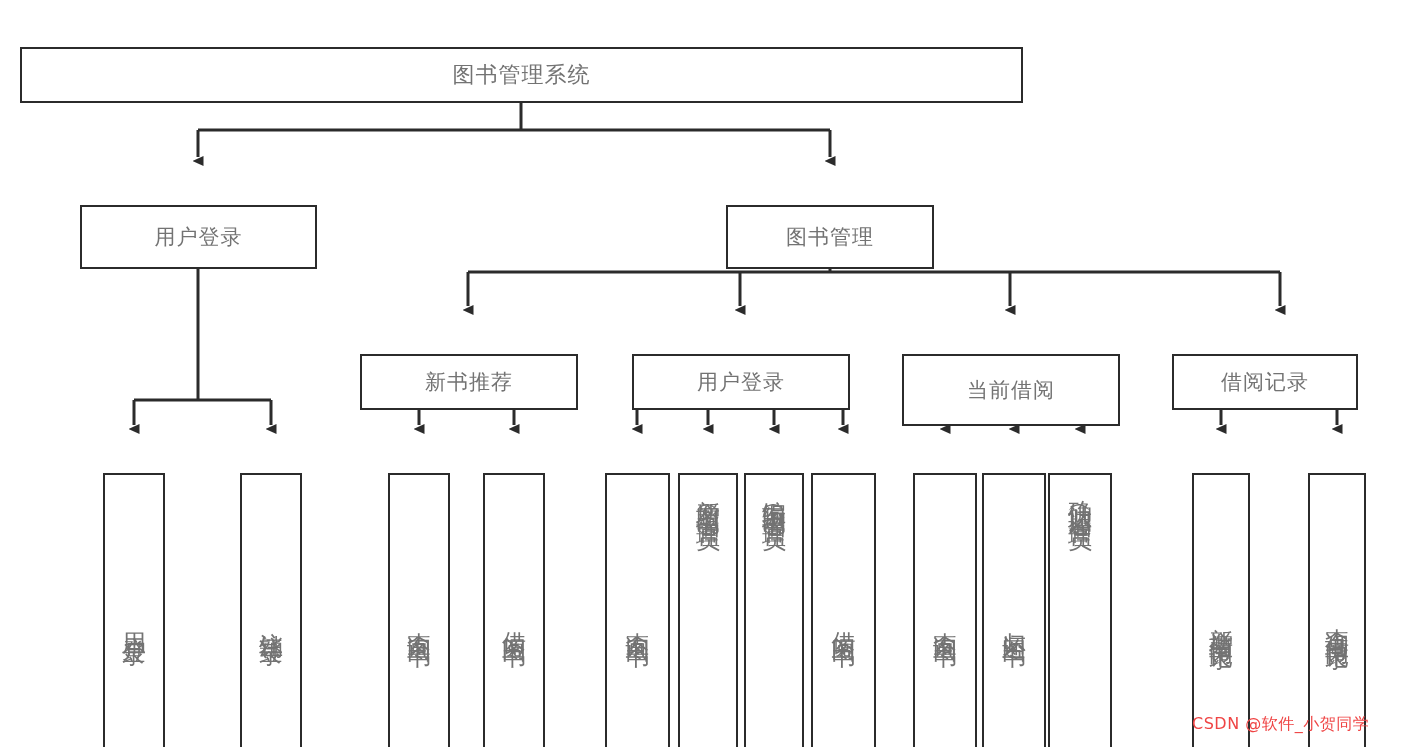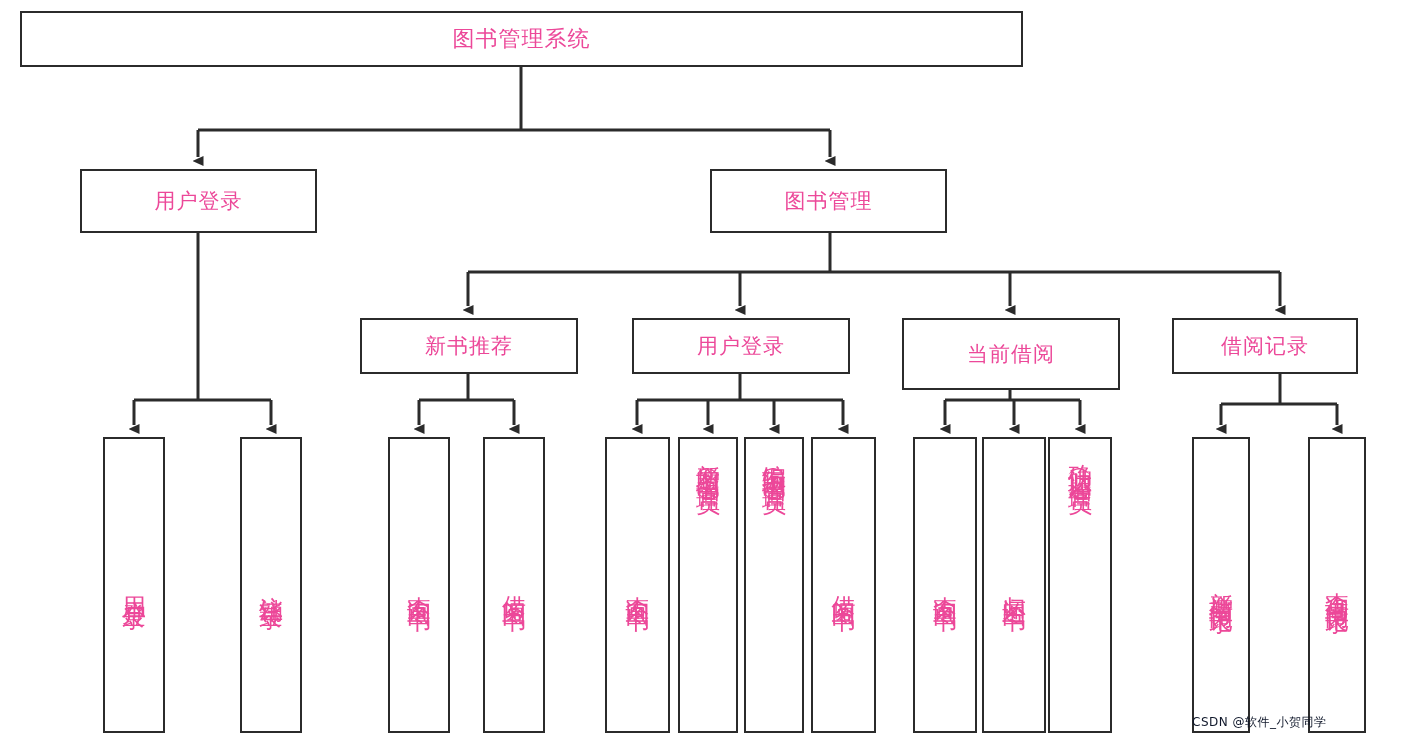--- a/index.html
+++ b/index.html
@@ -27,21 +27,22 @@
     pointer-events: none;
   }
   .node {
     position: absolute;
     box-sizing: border-box;
     border: 2px solid #2b2b2b;
     background: #ffffff;
     display: flex;
     align-items: center;
     justify-content: center;
-    color: #ec4899;
+    color: #737373;
+    margin-top: 36px;
   }
   .node .lbl {
     display: block;
     text-align: center;
     line-height: 1.05;
     white-space: pre-wrap;
   }
   
   .node.horiz .lbl {
     font-size: 21px;
@@ -68,22 +69,22 @@
     align-items: center;
   }
   .node.vert.topalign {
     align-items: flex-start;
     padding-top: 6px;
   }
   #watermark {
     position: absolute;
     left: 1192px;
     top: 714px;
-    font-size: 12px;
-    color: #0f172a;
+    font-size: 16px;
+    color: #ef4444;
     white-space: nowrap;
     letter-spacing: 0.5px;
     font-family: "DejaVu Sans", "Liberation Sans", sans-serif;
   }
 </style>
 </head>
 <body>
 
 <div id="diagram">
 
@@ -137,21 +138,21 @@
     </g>
   </svg>
 
   <div class="node horiz root" style="left:20px; top:11px; width:1003px; height:56px;">
     <span class="lbl">图书管理系统</span>
   </div>
 
   <div class="node horiz" style="left:80px; top:169px; width:237px; height:64px;">
     <span class="lbl">用户登录</span>
   </div>
-  <div class="node horiz" style="left:710px; top:169px; width:237px; height:64px;">
+  <div class="node horiz" style="left:726px; top:169px; width:208px; height:64px;">
     <span class="lbl">图书管理</span>
   </div>
 
   <div class="node horiz" style="left:360px; top:318px; width:218px; height:56px;align-items:center;">
     <span class="lbl">新书推荐</span>
   </div>
   <div class="node horiz" style="left:632px; top:318px; width:218px; height:56px;">
     <span class="lbl">用户登录</span>
   </div>
   <div class="node horiz" style="left:902px; top:318px; width:218px; height:72px;">

